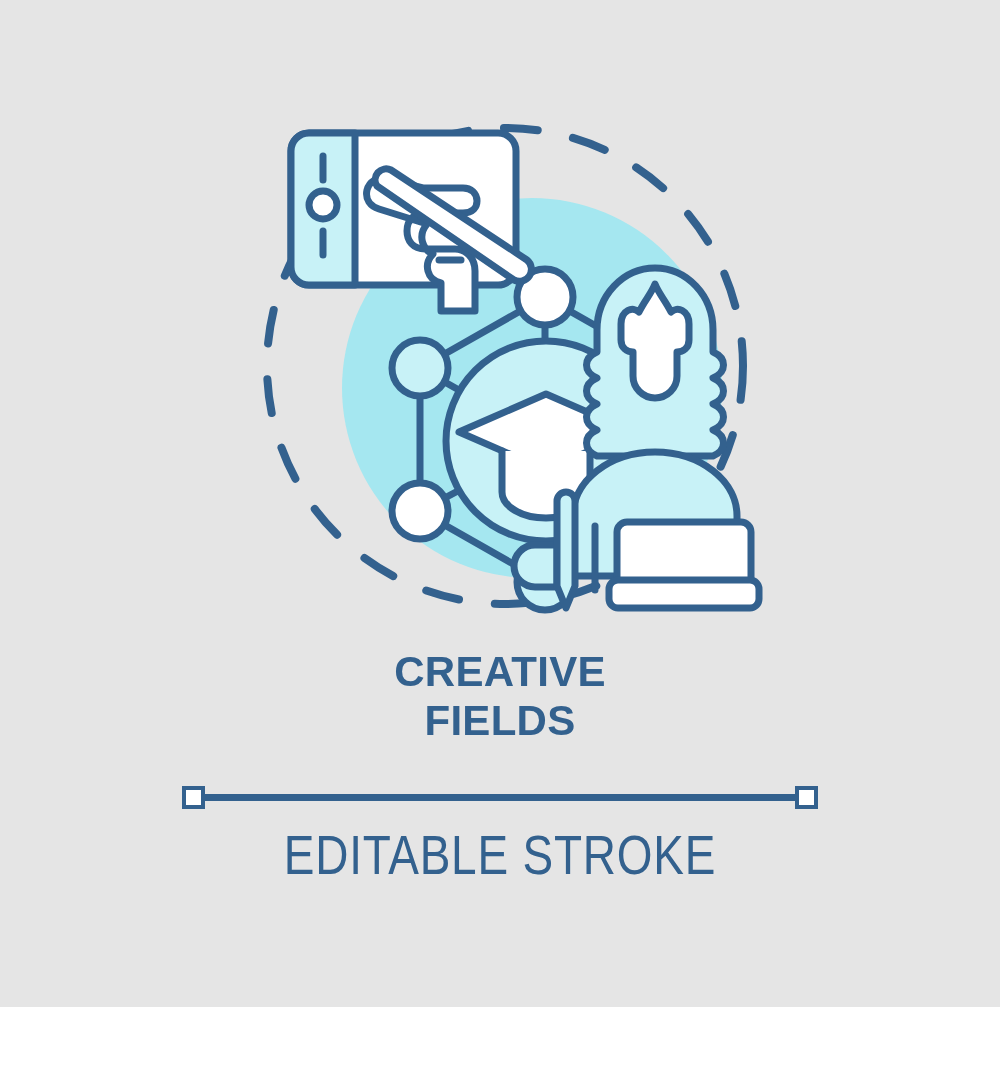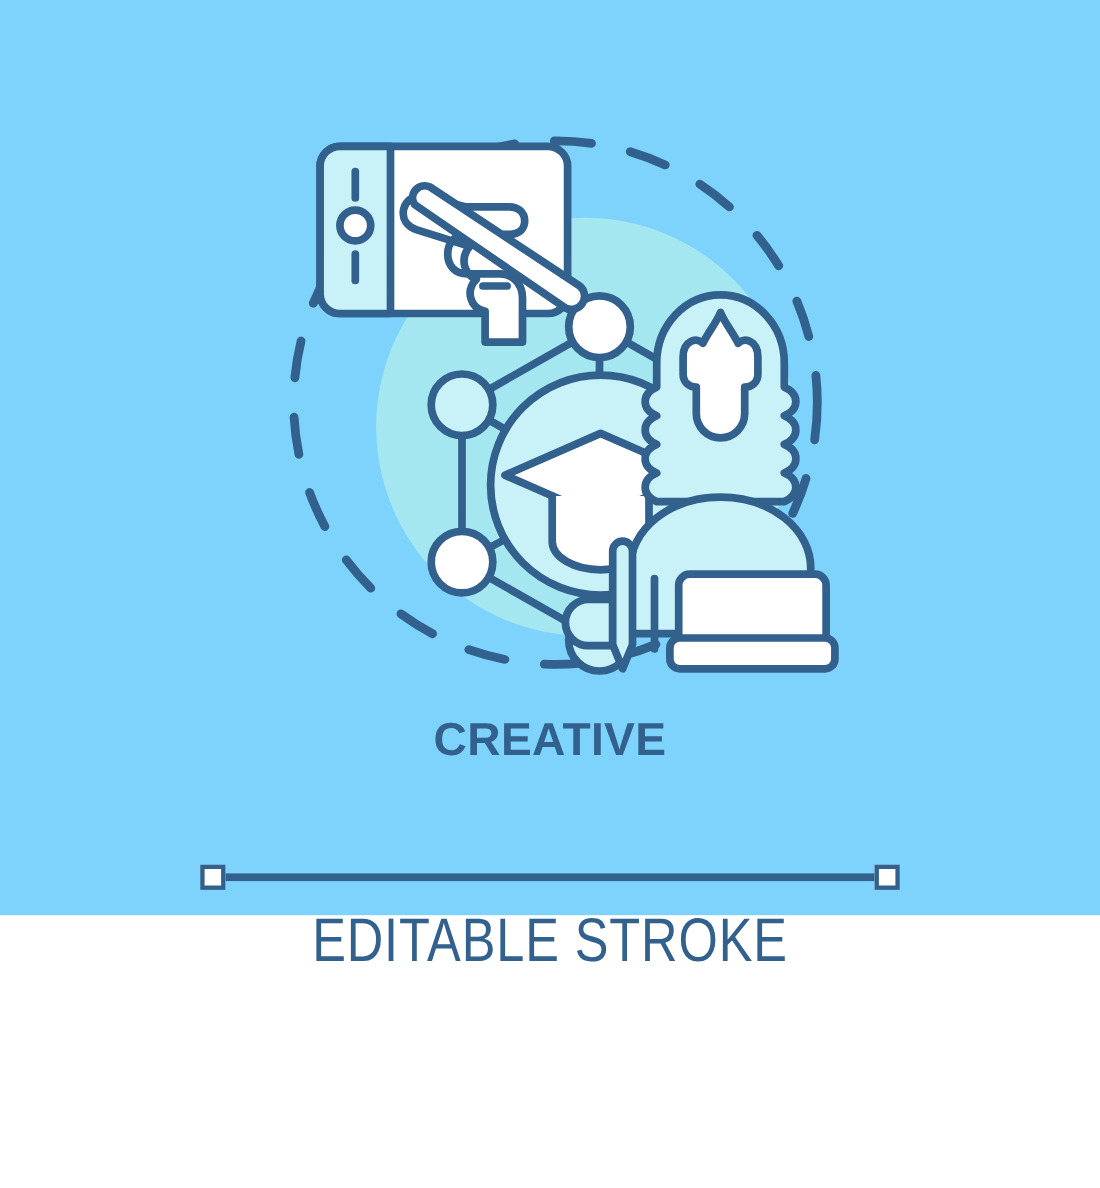--- a/index.html
+++ b/index.html
@@ -4,22 +4,22 @@
 <style>
   * { box-sizing: border-box; margin: 0; padding: 0; }
   html, body {
     width: 1000px; height: 1080px;
     background: #ffffff;
     font-family: "Liberation Sans", sans-serif;
     overflow: hidden;
   }
   #page {
     position: relative;
-    width: 1000px; height: 832px;
-    background: #7dd3fc;
+    width: 1000px; height: 1007px;
+    background: #e5e5e5;
   }
 
   
   #illustration {
     position: absolute;
     left: 240px; top: 98px;
     width: 530px; height: 530px;
   }
   #illustration svg { display: block; width: 100%; height: 100%; }
 
@@ -209,20 +209,21 @@
                a11 11 0 0 1 14 -16
                l136 90
                a12 12 0 0 1 -13 20 Z" fill="#ffffff" stroke="#33618e" stroke-width="7" stroke-linejoin="round"></path>
 
       <path d="M199 162 l22 0" fill="none" stroke="#33618e" stroke-width="7" stroke-linecap="round"></path>
     </svg>
   </div>
 
   <div id="concept-title">
     <span class="line">CREATIVE</span>
+    <span class="line">FIELDS</span>
   </div>
 
   <div id="stroke-demo">
     <div class="bar"></div>
     <div class="handle left"></div>
     <div class="handle right"></div>
   </div>
 
   <div id="stroke-label">EDITABLE STROKE</div>
 

